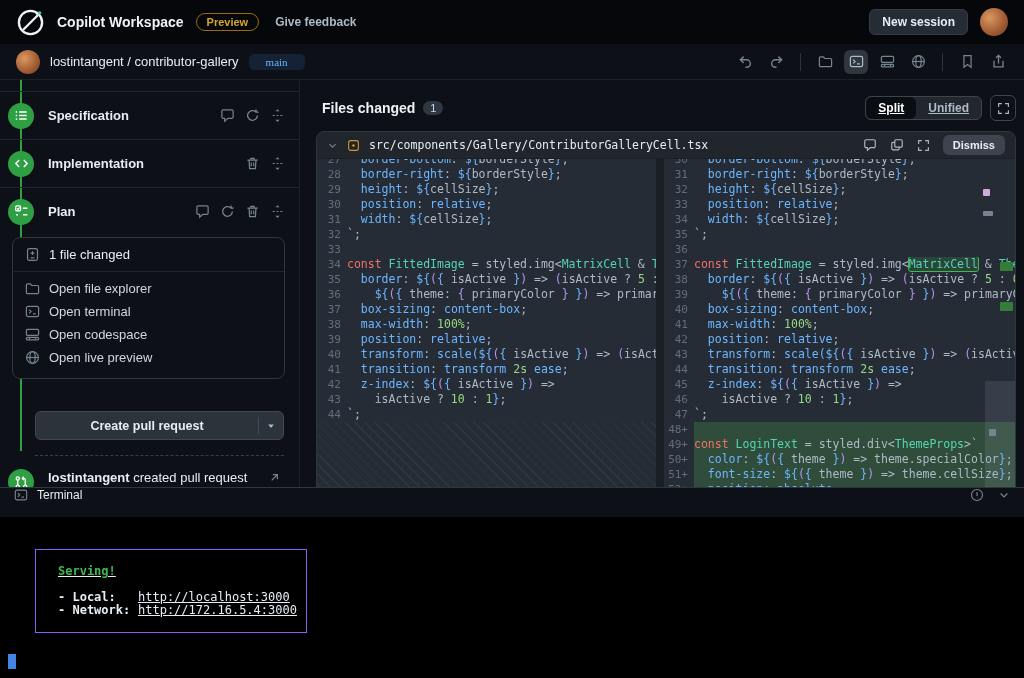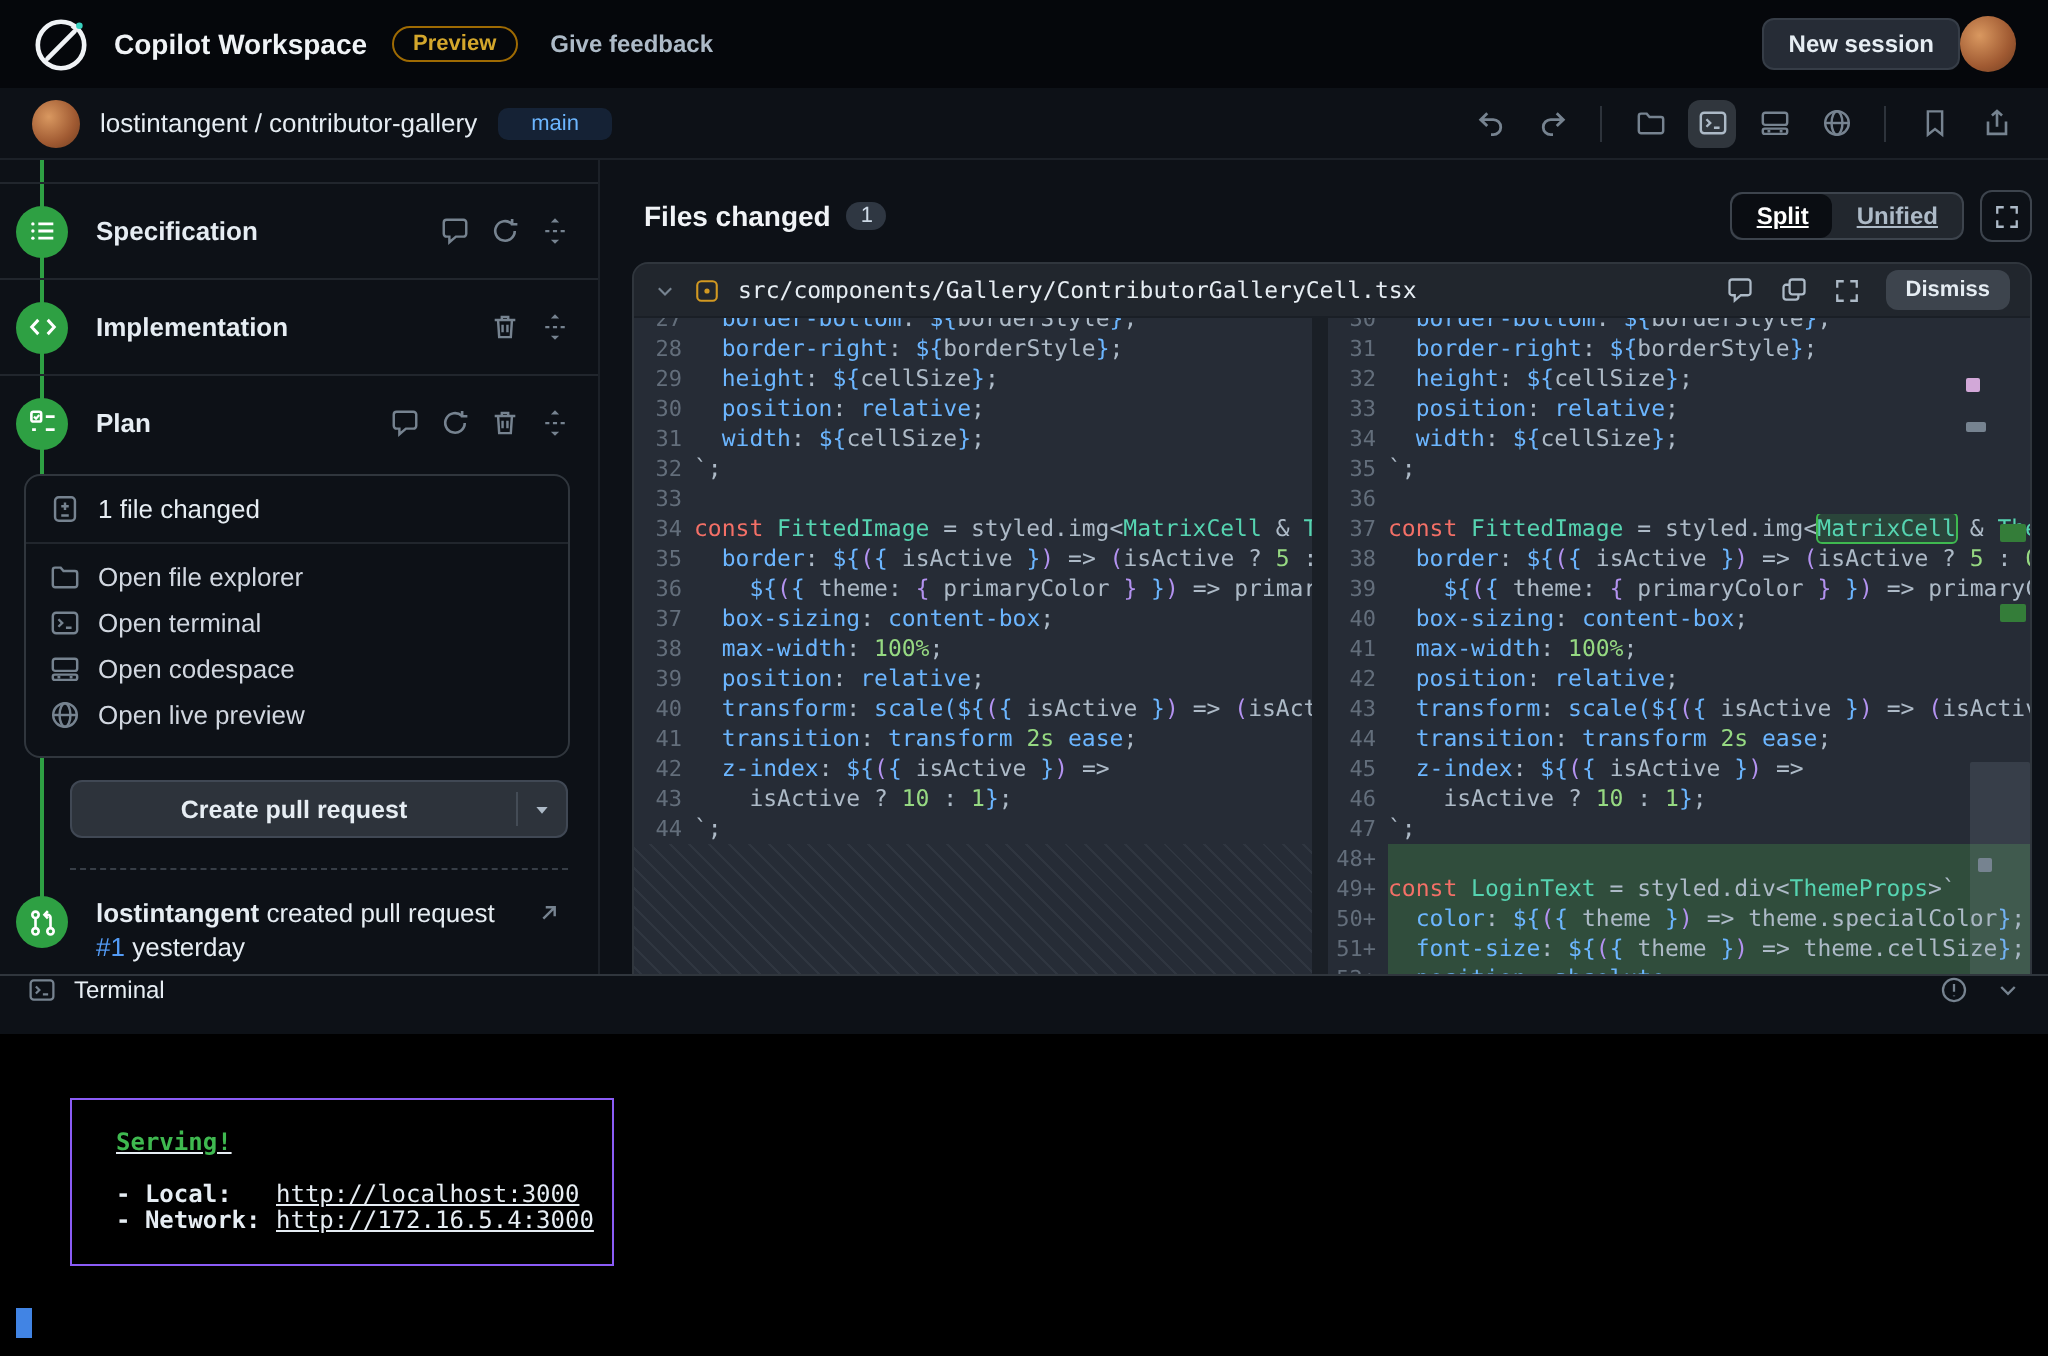--- a/index.html
+++ b/index.html
@@ -6,29 +6,29 @@
   html,body { background:#000; }
   body { font-family:"Liberation Sans", sans-serif; }
   .app { position:relative; width:1024px; height:678px; background:#0d1117; overflow:hidden; color:#e6edf3; }
 
   
   .topbar { height:44px; background:#05070b; display:flex; align-items:center; padding:14px 16px; }
   .logo { width:29px; height:29px; flex:none; }
   .app-title { font-size:14px; font-weight:bold; margin-left:12px; color:#f0f3f6; }
   .preview-pill { margin-left:12px; font-size:11px; font-weight:bold; color:#d4a72c; border:1px solid #9e6a03; border-radius:999px; padding:2px 10px; }
   .feedback { margin-left:16px; font-size:12px; font-weight:bold; color:#adbac7; }
-  .top-right { margin-left:auto; display:flex; align-items:center; gap:0; }
+  .top-right { margin-left:auto; display:flex; align-items:center; gap:12px; }
   .btn-newsession { background:#262c36; color:#e6edf3; font-size:12px; font-weight:bold; border:1px solid #363d47; border-radius:6px; padding:5px 12px; cursor:pointer; font-family:inherit; }
   .avatar { width:28px; height:28px; border-radius:50%; background:radial-gradient(circle at 35% 35%, #d99860, #a05a32 60%, #6e3c1f); flex:none; }
   .avatar.small { width:24px; height:24px; }
 
   
   .repobar { height:36px; background:#0d1117; border-bottom:1px solid #1c2128; display:flex; align-items:center; padding:0 14px 0 16px; }
   .repo-name { margin-left:10px; font-size:13px; color:#e6edf3; }
-  .branch-badge { margin-left:10px; font-family:Liberation Sans, sans-serif; font-size:11px; color:#6cb6ff; background:rgba(65,132,228,0.15); border-radius:5px; padding:2px 17px; }
+  .branch-badge { margin-left:10px; font-family:Liberation Serif, serif; font-size:11px; color:#6cb6ff; background:rgba(65,132,228,0.15); border-radius:5px; padding:2px 17px; }
   .repo-tools { margin-left:auto; display:flex; align-items:center; gap:7px; }
   .tool-btn { width:24px; height:24px; display:flex; align-items:center; justify-content:center; color:#768390; border-radius:6px; cursor:pointer; }
   .tool-btn.active { background:#30363d; color:#adbac7; }
   .tool-sep { width:1px; height:18px; background:#2d333b; margin:0 5px; }
   .icn { display:inline-flex; }
   .icn svg { display:block; }
 
   
   .content { display:flex; height:407px; overflow:hidden; }
 
@@ -41,21 +41,21 @@
   .sect-actions { margin-left:auto; margin-right:14px; display:flex; gap:10px; color:#768390; }
   .sect-actions .icn { cursor:pointer; }
 
   .side-card { position:relative; margin:2px 14px 0 12px; background:#0d1117; border:1px solid #30363d; border-radius:8px; }
   .card-head { display:flex; align-items:center; gap:9px; padding:9px 12px; font-size:13px; color:#e6edf3; border-bottom:1px solid #21262d; }
   .card-head .icn { color:#768390; }
   .card-links { padding:5px 0 9px; }
   .card-link { display:flex; align-items:center; gap:9px; padding:4px 12px; font-size:13px; color:#d1d7e0; cursor:pointer; }
   .card-link .icn { color:#768390; }
 
-  .create-pr { margin:11px 15px 0 35px; height:29px; background:#2d333b; border:1px solid #404854; border-radius:6px; display:flex; align-items:stretch; cursor:pointer; }
+  .create-pr { margin:32px 15px 0 35px; height:29px; background:#2d333b; border:1px solid #404854; border-radius:6px; display:flex; align-items:stretch; cursor:pointer; }
   .create-pr-label { flex:1; display:flex; align-items:center; justify-content:center; font-size:12.5px; font-weight:bold; color:#e6edf3; }
   .create-pr-sep { width:1px; background:#444c56; margin:5px 0; }
   .create-pr-caret { width:24px; display:flex; align-items:center; justify-content:center; color:#adbac7; }
   .dashed-div { margin:15px 15px 0 35px; border-top:1px dashed #373e47; }
 
   .pr-event { position:relative; margin-top:13px; display:flex; }
   .pr-text { margin-left:14px; width:208px; font-size:13px; line-height:17px; color:#e6edf3; }
   .pr-user { font-weight:bold; }
   .pr-link { color:#539bf5; }
   .pr-open { margin-left:auto; margin-right:18px; color:#768390; cursor:pointer; margin-top:2px; }

